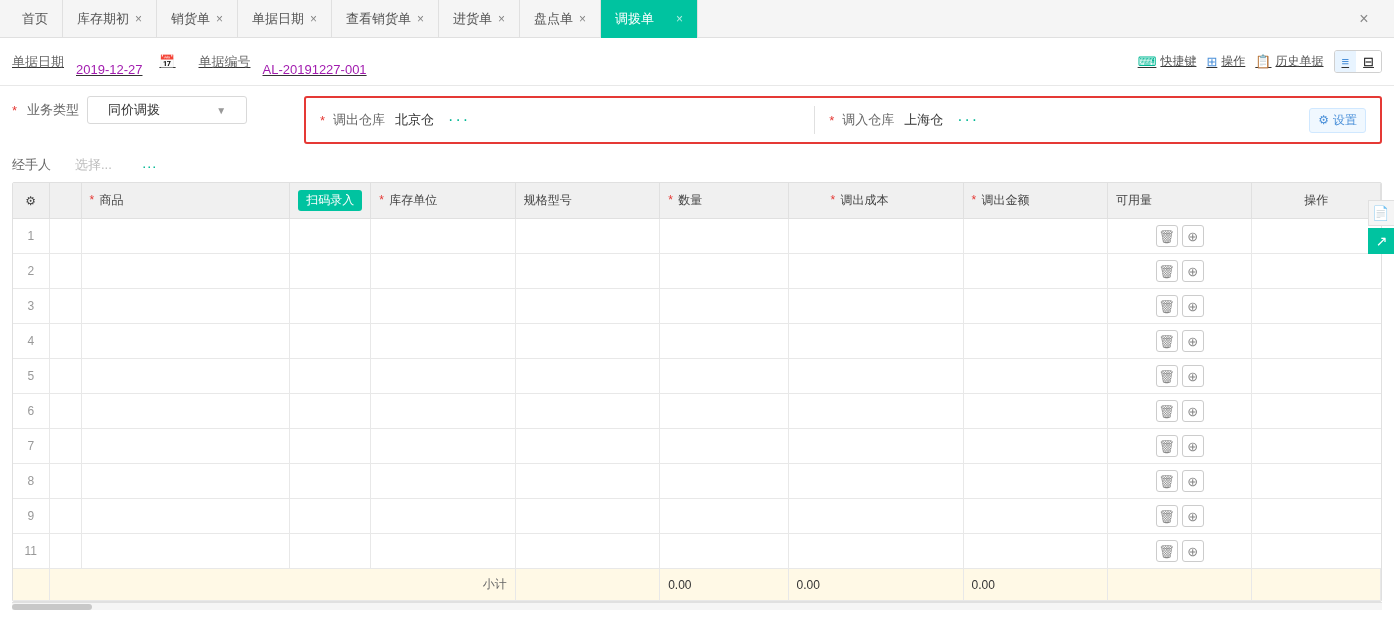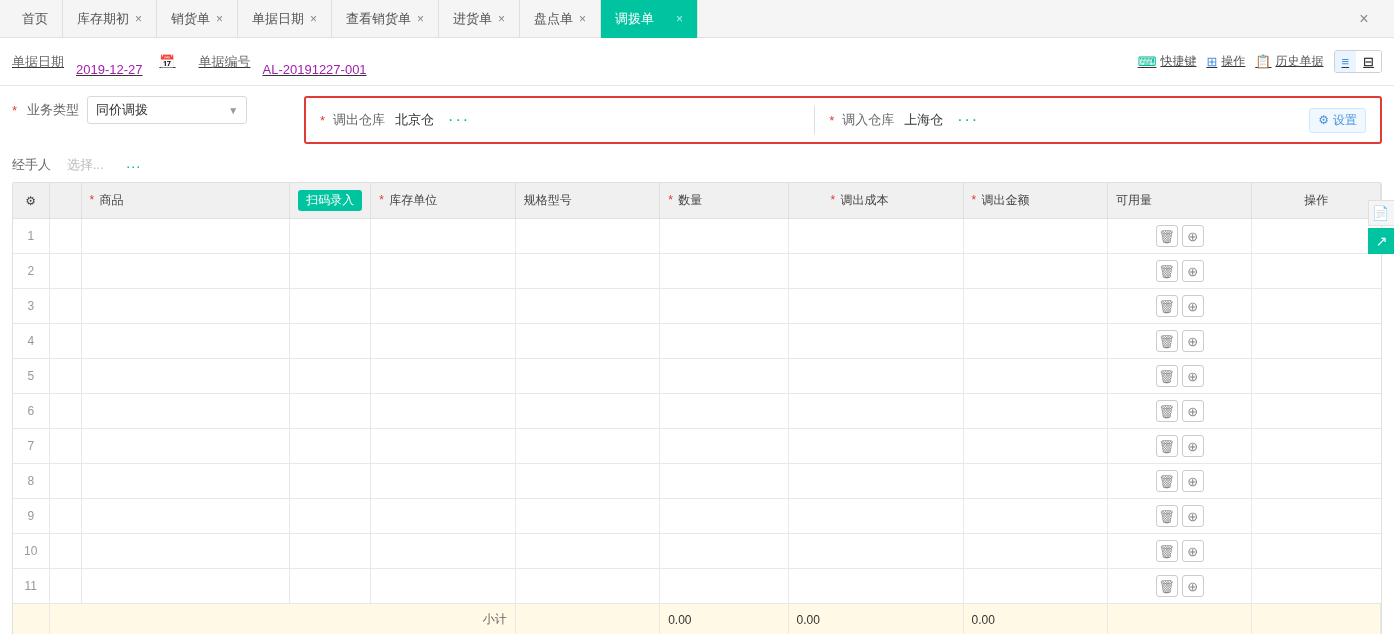--- a/index.html
+++ b/index.html
@@ -113,31 +113,31 @@
       background: #f0f8ff; border: 1px solid #d0e8ff;
       border-radius: 3px; padding: 3px 8px;
       cursor: pointer; color: #4a90d9; font-size: 12px;
       white-space: nowrap;
     }
 
     
     .second-row {
       display: flex; align-items: center;
       padding: 4px 0 8px 0;
-      gap: 16px;
+      gap: 24px;
     }
     .person-label { color: #666; }
     .person-placeholder { color: #bbb; }
     .person-more { color: #00b894; font-size: 15px; cursor: pointer; margin-left: 6px; }
 
     
     .business-type-select {
       display: flex; align-items: center;
       border: 1px solid #d9d9d9; border-radius: 3px;
-      padding: 4px 8px;
+      padding: 4px 20px;
       min-width: 160px;
       cursor: pointer;
       background: #fff;
       justify-content: space-between;
     }
     .select-arrow { color: #999; font-size: 10px; }
 
     
     .table-container {
       border: 1px solid #e0e0e0;
@@ -489,32 +489,20 @@
             <td></td>
             <td></td>
             <td></td>
             <td></td>
             <td></td>
             <td></td>
             <td></td>
             <td></td>
             <td style="text-align:center;"><span class="action-icon">🗑</span><span class="action-icon copy">⊕</span></td>
           </tr>
-        <tr>
-            <td class="row-num">10</td>
-            <td></td>
-            <td></td>
-            <td></td>
-            <td></td>
-            <td></td>
-            <td></td>
-            <td></td>
-            <td></td>
-            <td style="text-align:center;"><span class="action-icon">🗑</span><span class="action-icon copy">⊕</span></td>
-          </tr>
 
         <tr>
             <td class="row-num">11</td>
             <td></td>
             <td></td>
             <td></td>
             <td></td>
             <td></td>
             <td></td>
             <td></td>

